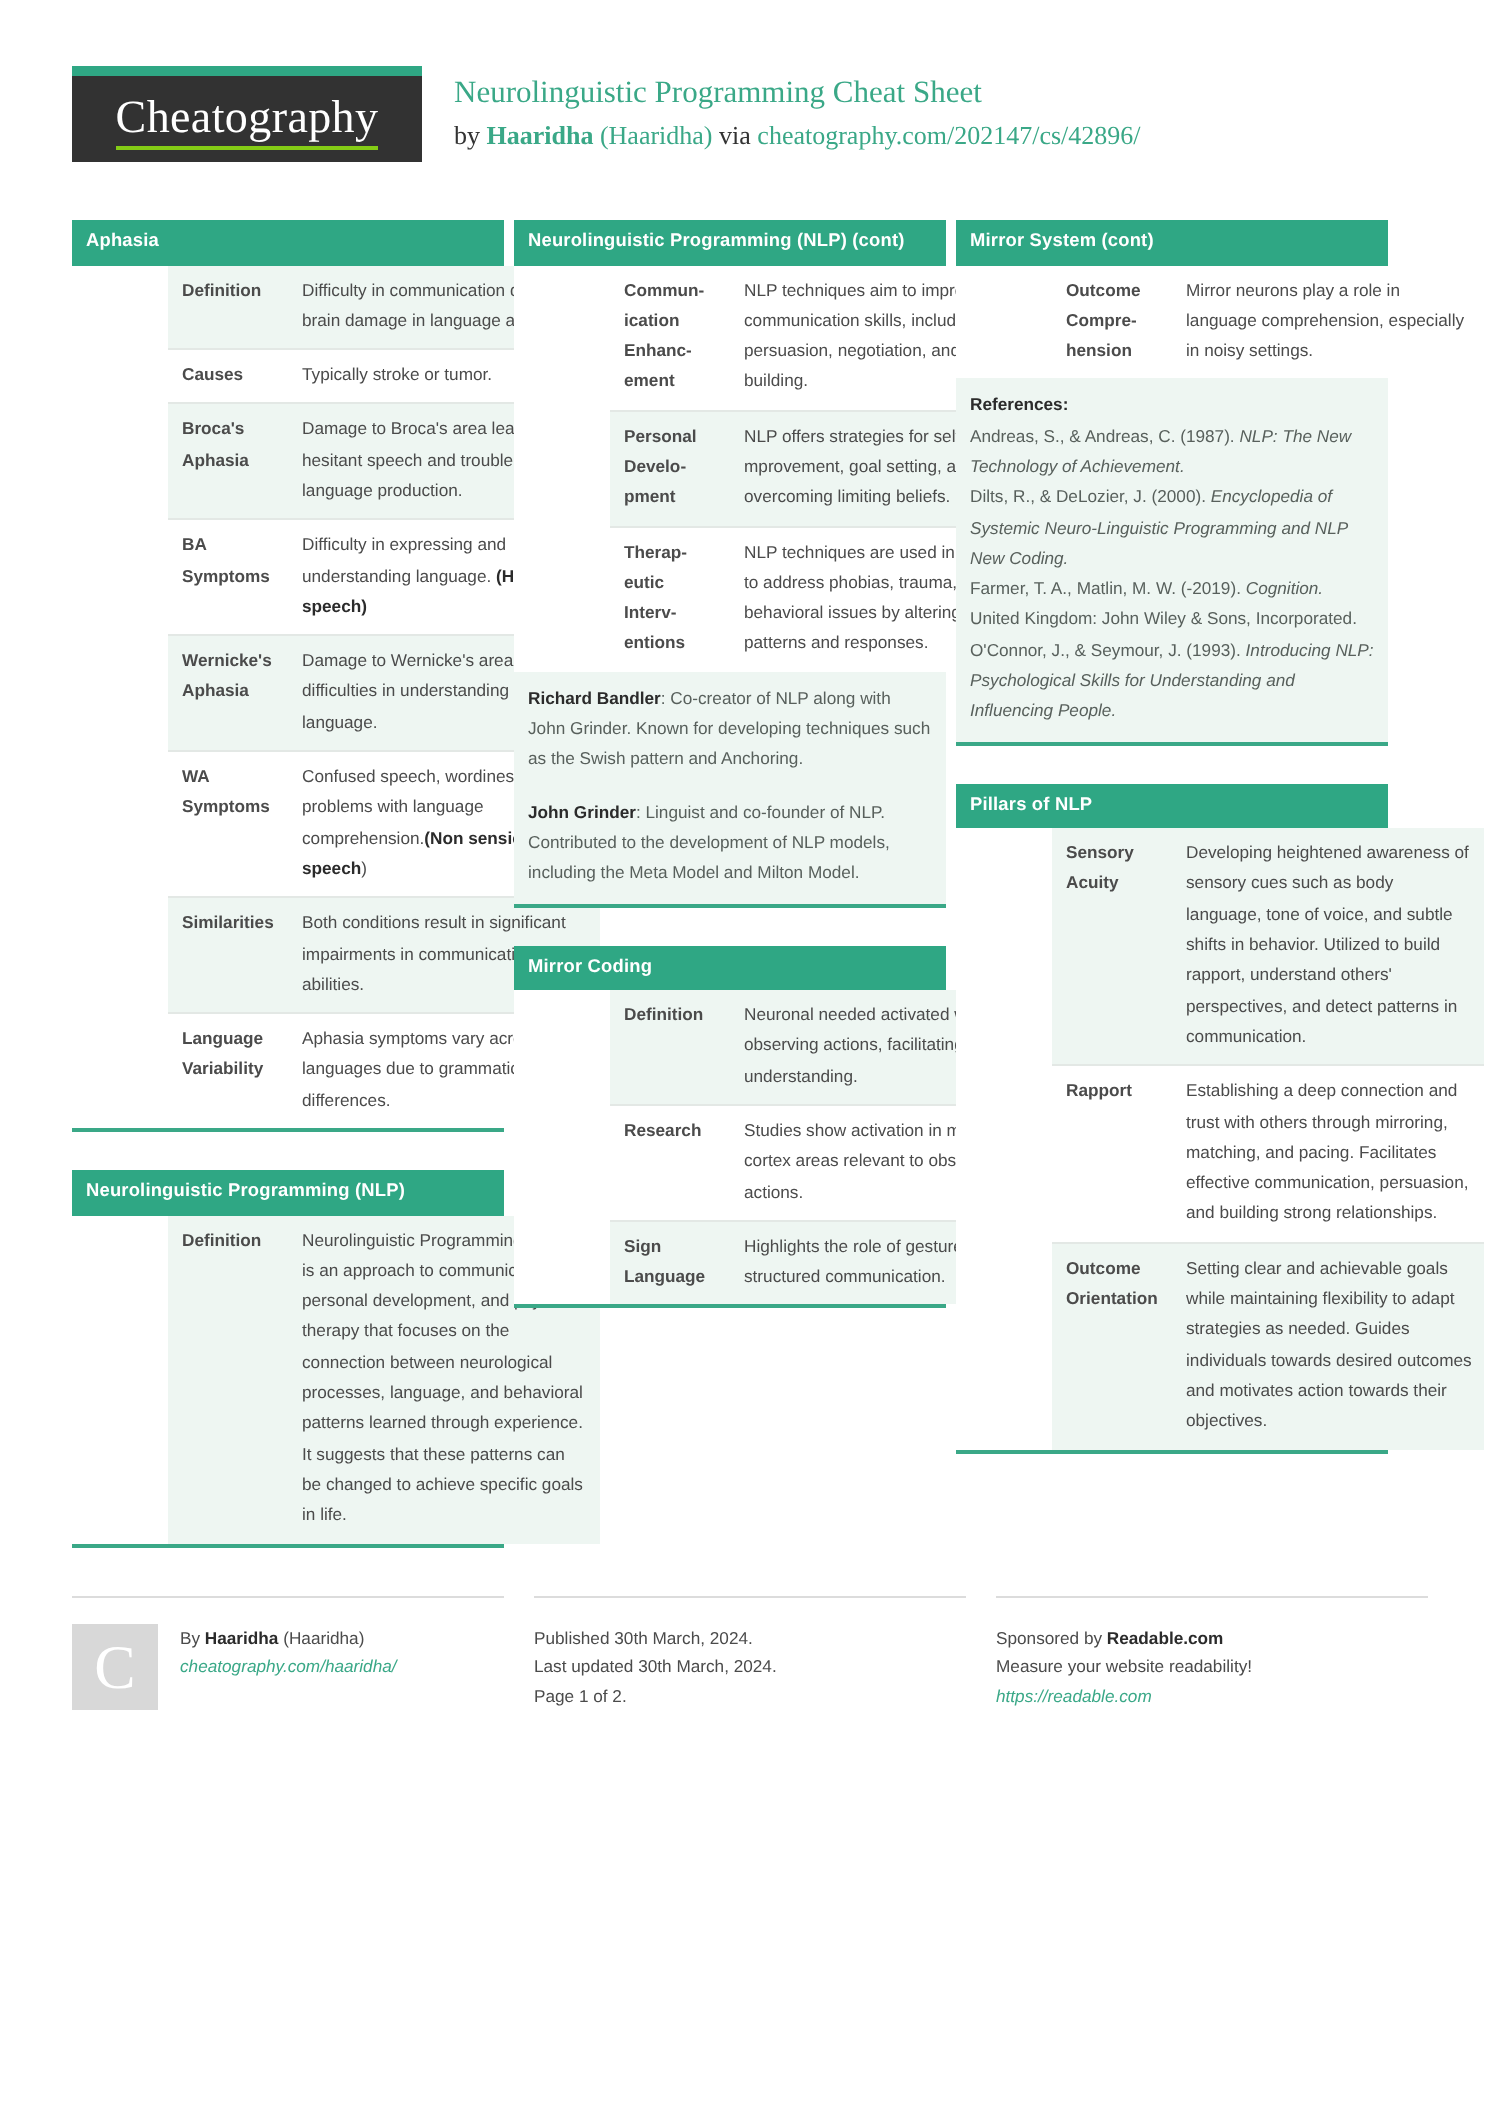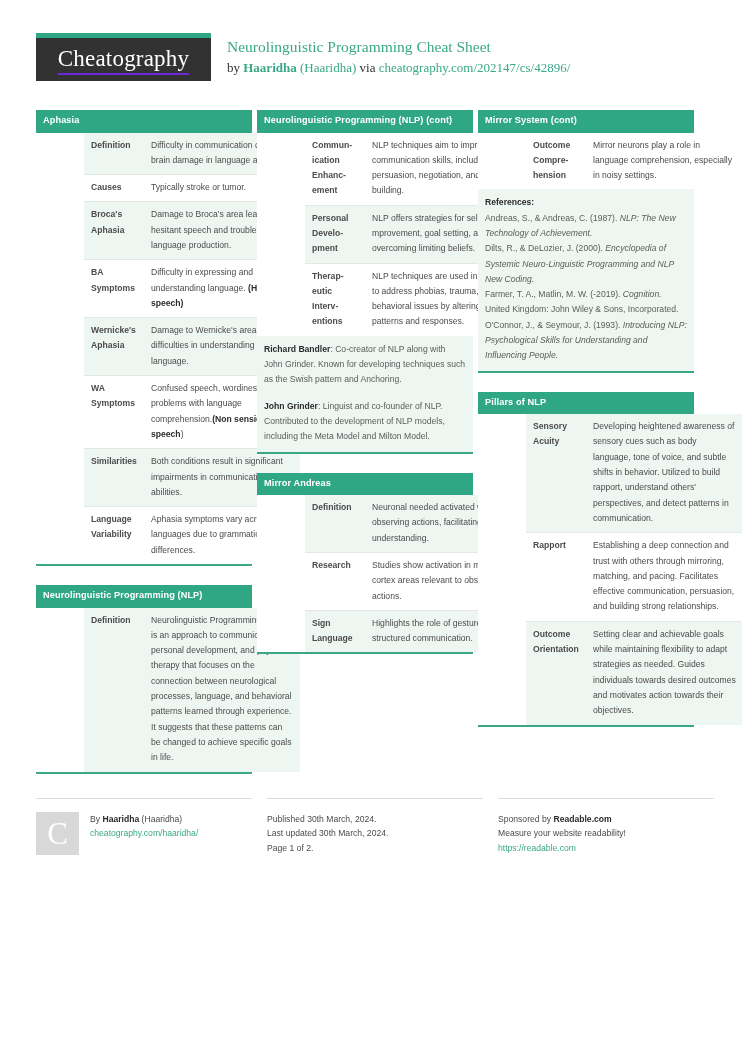--- a/index.html
+++ b/index.html
@@ -34,21 +34,21 @@
     flex: none;
   }
   .logo-text {
     color: #ffffff;
     font-family: "Liberation Serif", serif;
     font-size: 23px;
     letter-spacing: .2px;
     line-height: 1;
     position: relative;
     top: 1px;
-    border-bottom: 2px solid #6d28d9;
+    border-bottom: 2px solid #84cc16;
     padding-bottom: 3px;
   }
   .title-block {
     padding-left: 16px;
     padding-top: 4px;
   }
   .sheet-title {
     font-family: "Liberation Serif", serif;
     font-size: 15.5px;
     color: #3aa887;
@@ -144,21 +144,21 @@
     background: #d8d8d8;
     color: #ffffff;
     font-family: "Liberation Serif", serif;
     font-size: 31px;
     display: flex; align-items: center; justify-content: center;
     flex: none;
     line-height: 1;
   }
   .fmeta { font-size: 8.6px; line-height: 1.72; color: #4b4b4b; padding-top: 1px; }
   .fmeta b { color: #2b2b2b; }
-  .fmeta .lnk { color: #3aa887; }
+  .fmeta .lnk { color: #3aa887; font-style: italic; }
   .fcol .fmeta.plain { padding-top: 0; }
 </style>
 </head>
 <body>
 
 <div class="page">
 
   <div class="header">
     <div class="logo-box">
       <span class="logo-text">Cheatography</span>
@@ -249,21 +249,21 @@
           </tr>
         </tbody>
           </table>
         <div class="freetext">
           <p><b>Richard Bandler</b><span>: Co-creator of NLP along with John Grinder. Known for developing techniques such as the Swish pattern and Anchoring.</span></p>
           <p><b>John Grinder</b><span>: Linguist and co-founder of NLP. Contributed to the development of NLP models, including the Meta Model and Milton Model.</span></p>
         </div>
       </div>
 
       <div class="block">
-        <div class="block-title">Mirror Andreas</div>
+        <div class="block-title">Mirror Coding</div>
         <table class="kv">
           <tbody>
               <tr class="alt">
             <td class="k">Definition</td>
             <td class="v">Neuronal needed activated when observing actions, facili­tating understanding.</td>
           </tr>
           <tr>
             <td class="k">Research</td>
             <td class="v">Studies show activation in motor cortex areas relevant to observed actions.</td>
           </tr>

